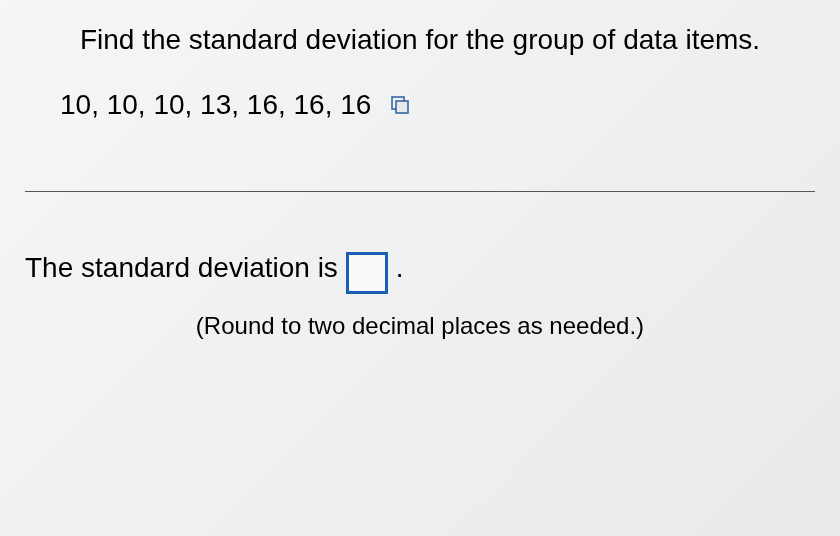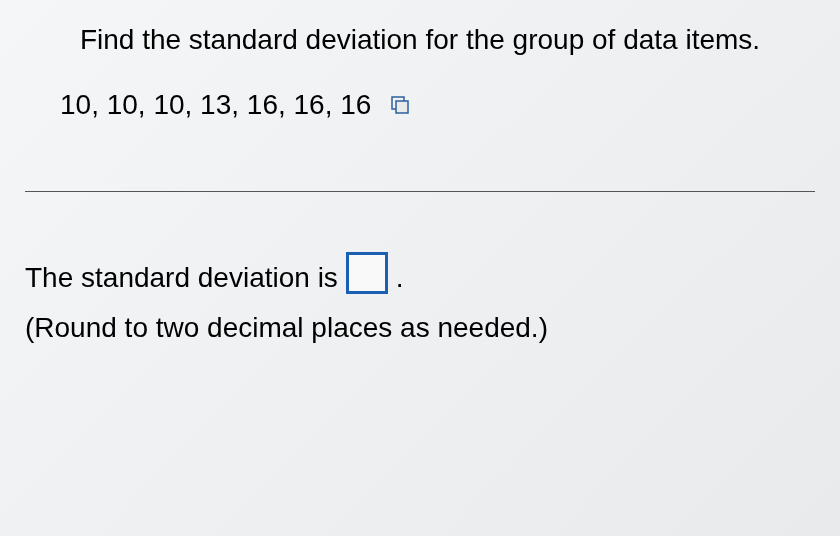--- a/index.html
+++ b/index.html
@@ -47,36 +47,37 @@
       margin: 30px 0 50px 0;
     }
     .answer-section {
       padding-top: 10px;
     }
     .answer-line {
       font-size: 28px;
       color: #000;
       margin-bottom: 18px;
       display: flex;
-      align-items: flex-end;
+      align-items: flex-start;
       flex-wrap: wrap;
       gap: 6px;
     }
     .answer-input {
       display: inline-block;
       width: 42px;
       height: 42px;
       border: 3px solid #1a5fb4;
       background: #f9f9f9;
       vertical-align: middle;
       margin: 0 2px;
     }
     .round-instruction {
-      font-size: 28px;
+      font-size: 24px;
       color: #000;
+      text-align: center;
     }
   </style>
 </head>
 <body>
 
 <div class="question-section">
   <div class="question-text">Find the standard deviation for the group of data items.</div>
   <div class="data-items">
     <span>10, 10, 10, 13, 16, 16, 16</span>
     <span class="copy-icon">

